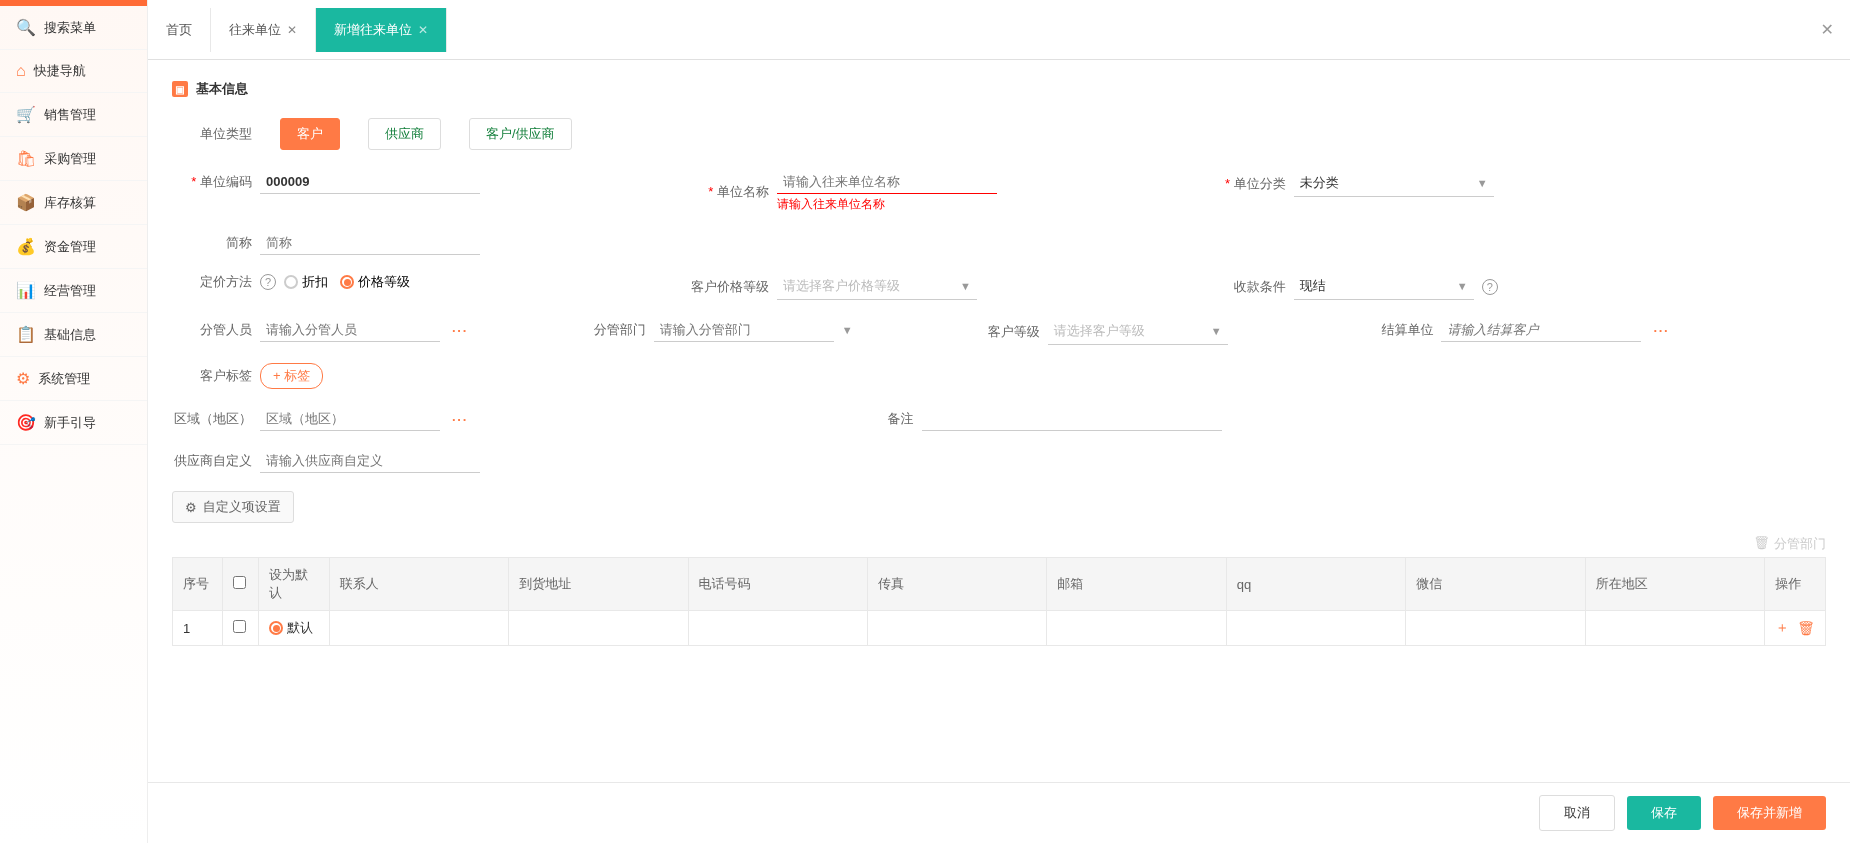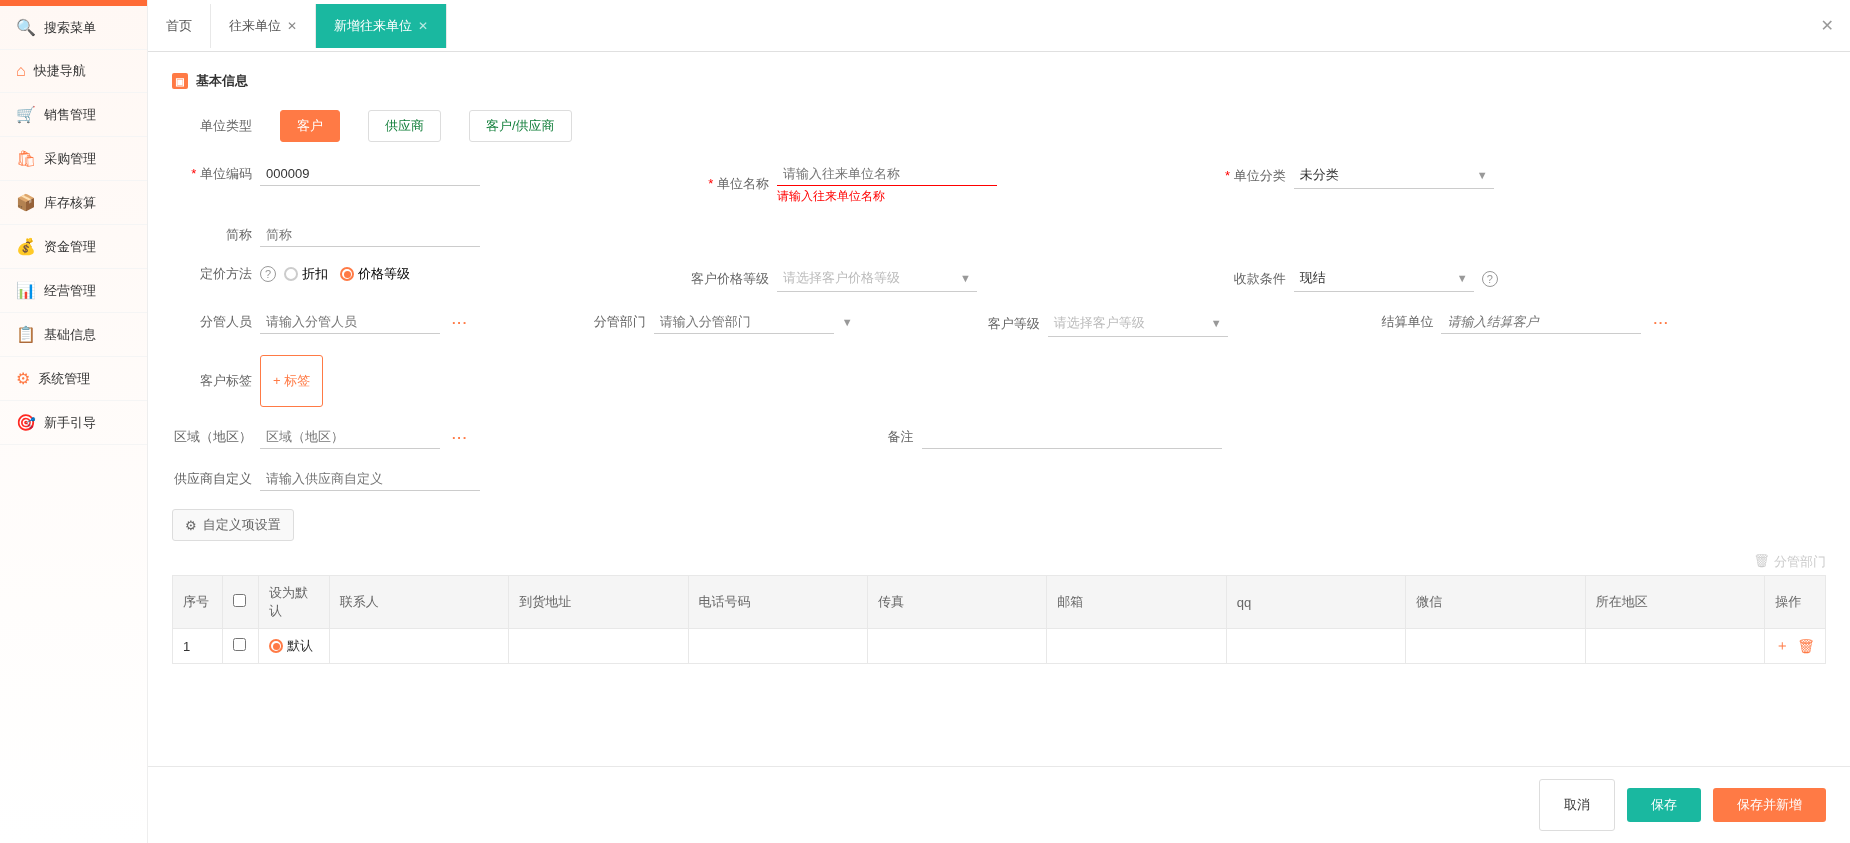--- a/index.html
+++ b/index.html
@@ -37,21 +37,21 @@
       overflow: hidden;
     }
 
     
     .tab-bar {
       display: flex;
       align-items: center;
       background: #fff;
       border-bottom: 1px solid #e0e0e0;
       padding: 0;
-      height: 52px;
+      height: 60px;
     }
     .tab {
       display: flex;
       align-items: center;
       gap: 6px;
       padding: 0 18px;
       height: 44px;
       cursor: pointer;
       color: #555;
       border-right: 1px solid #e8e8e8;
@@ -197,24 +197,24 @@
       width: 7px; height: 7px;
       background: #ff7a45;
       border-radius: 50%;
     }
 
     
     .tag-btn {
       display: flex;
       align-items: center;
       gap: 4px;
-      padding: 16px 12px;
+      padding: 3px 12px;
       border: 1px solid #ff7a45;
       color: #ff7a45;
-      border-radius: 3px;
+      border-radius: 12px;
       cursor: pointer;
       background: transparent;
     }
 
     
     .three-dot {
       color: #ff7a45;
       cursor: pointer;
       font-weight: bold;
       letter-spacing: 1px;
@@ -279,21 +279,21 @@
     .footer {
       display: flex;
       justify-content: flex-end;
       align-items: center;
       gap: 12px;
       padding: 12px 24px;
       border-top: 1px solid #e8e8e8;
       background: #fff;
     }
     .btn-cancel {
-      padding: 16px 24px;
+      padding: 8px 24px;
       border: 1px solid #ddd;
       background: #fff;
       cursor: pointer;
       border-radius: 3px;
       color: #333;
     }
     .btn-save {
       padding: 8px 24px;
       border: none;
       background: #1ab8a0;
@@ -387,21 +387,21 @@
     <div class="unit-type-row">
       <span class="form-label">单位类型</span>
       <button class="btn-unit active">客户</button>
       <button class="btn-unit">供应商</button>
       <button class="btn-unit">客户/供应商</button>
     </div>
 
     <div class="form-row">
       <div class="form-field">
         <span class="form-label required">单位编码</span>
-        <input class="form-input" type="text" value="000009" style="width: 220px;">
+        <input class="form-input" type="text" value="000009" style="width: 220px; font-weight: bold;">
       </div>
       <div class="form-field">
         <span class="form-label required">单位名称</span>
         <div class="form-input-wrap">
           <input class="form-input error" type="text" style="width: 220px; border-bottom-color: red;" placeholder="请输入往来单位名称">
           <span class="error-msg">请输入往来单位名称</span>
         </div>
       </div>
       <div class="form-field" style="flex: 1.2;">
         <span class="form-label required">单位分类</span>

